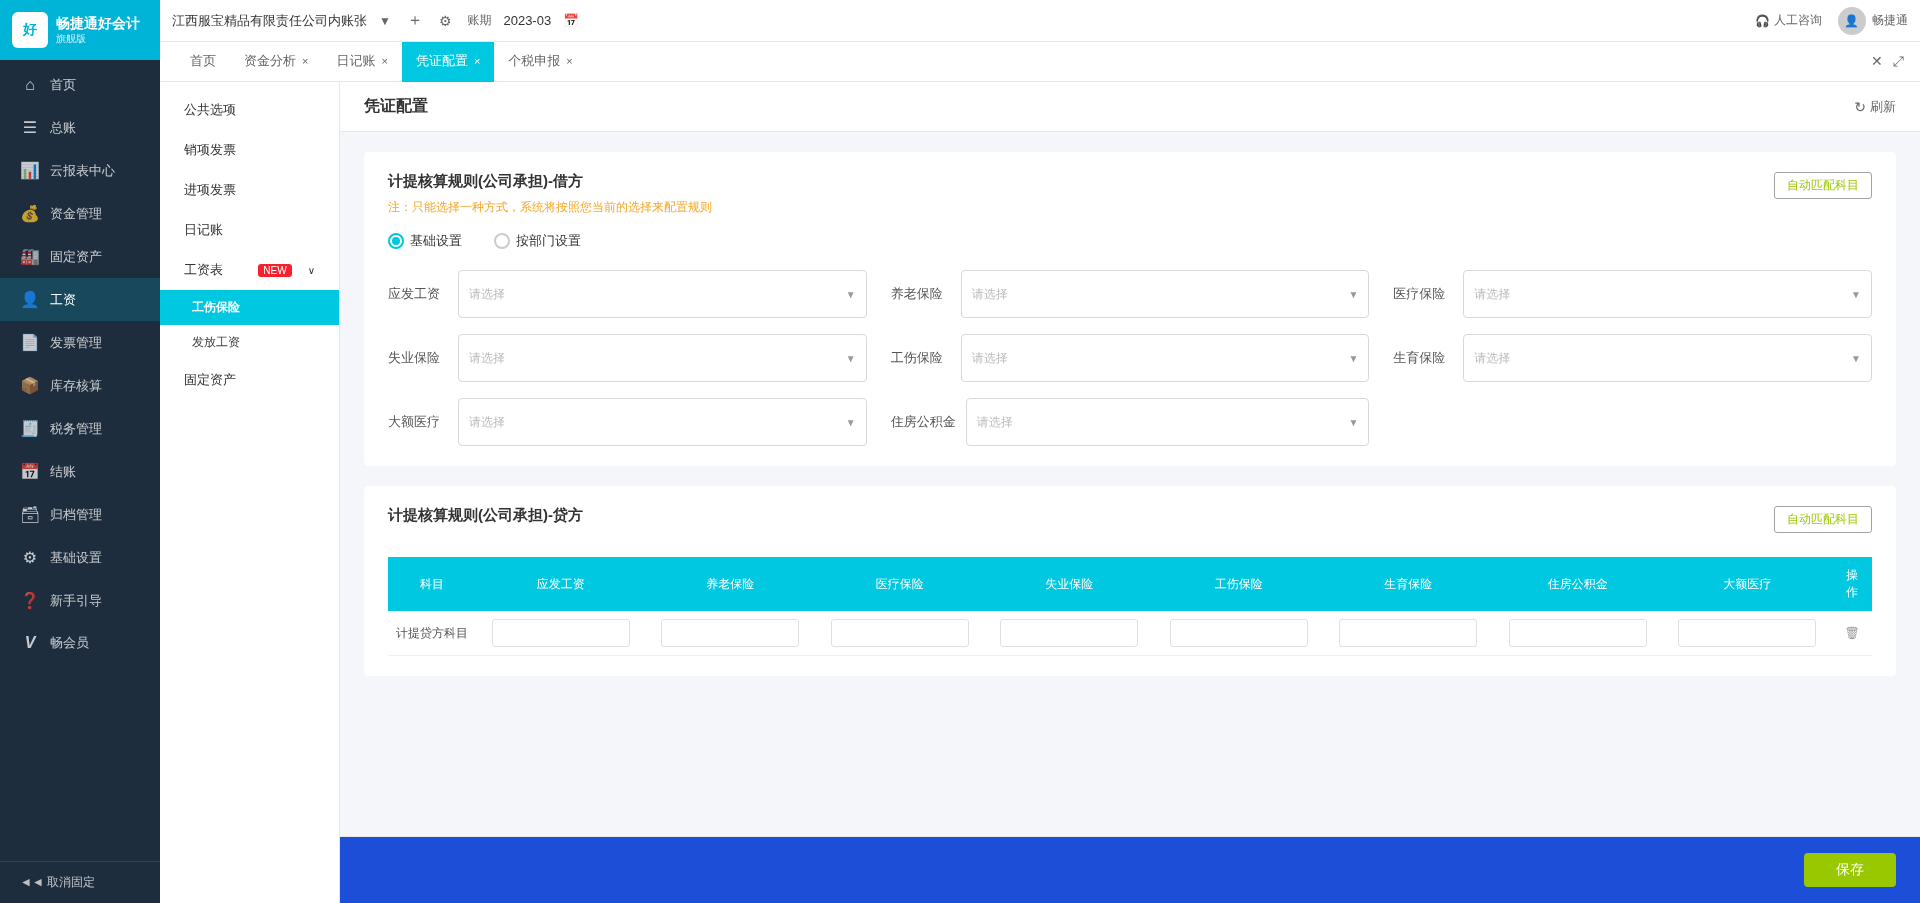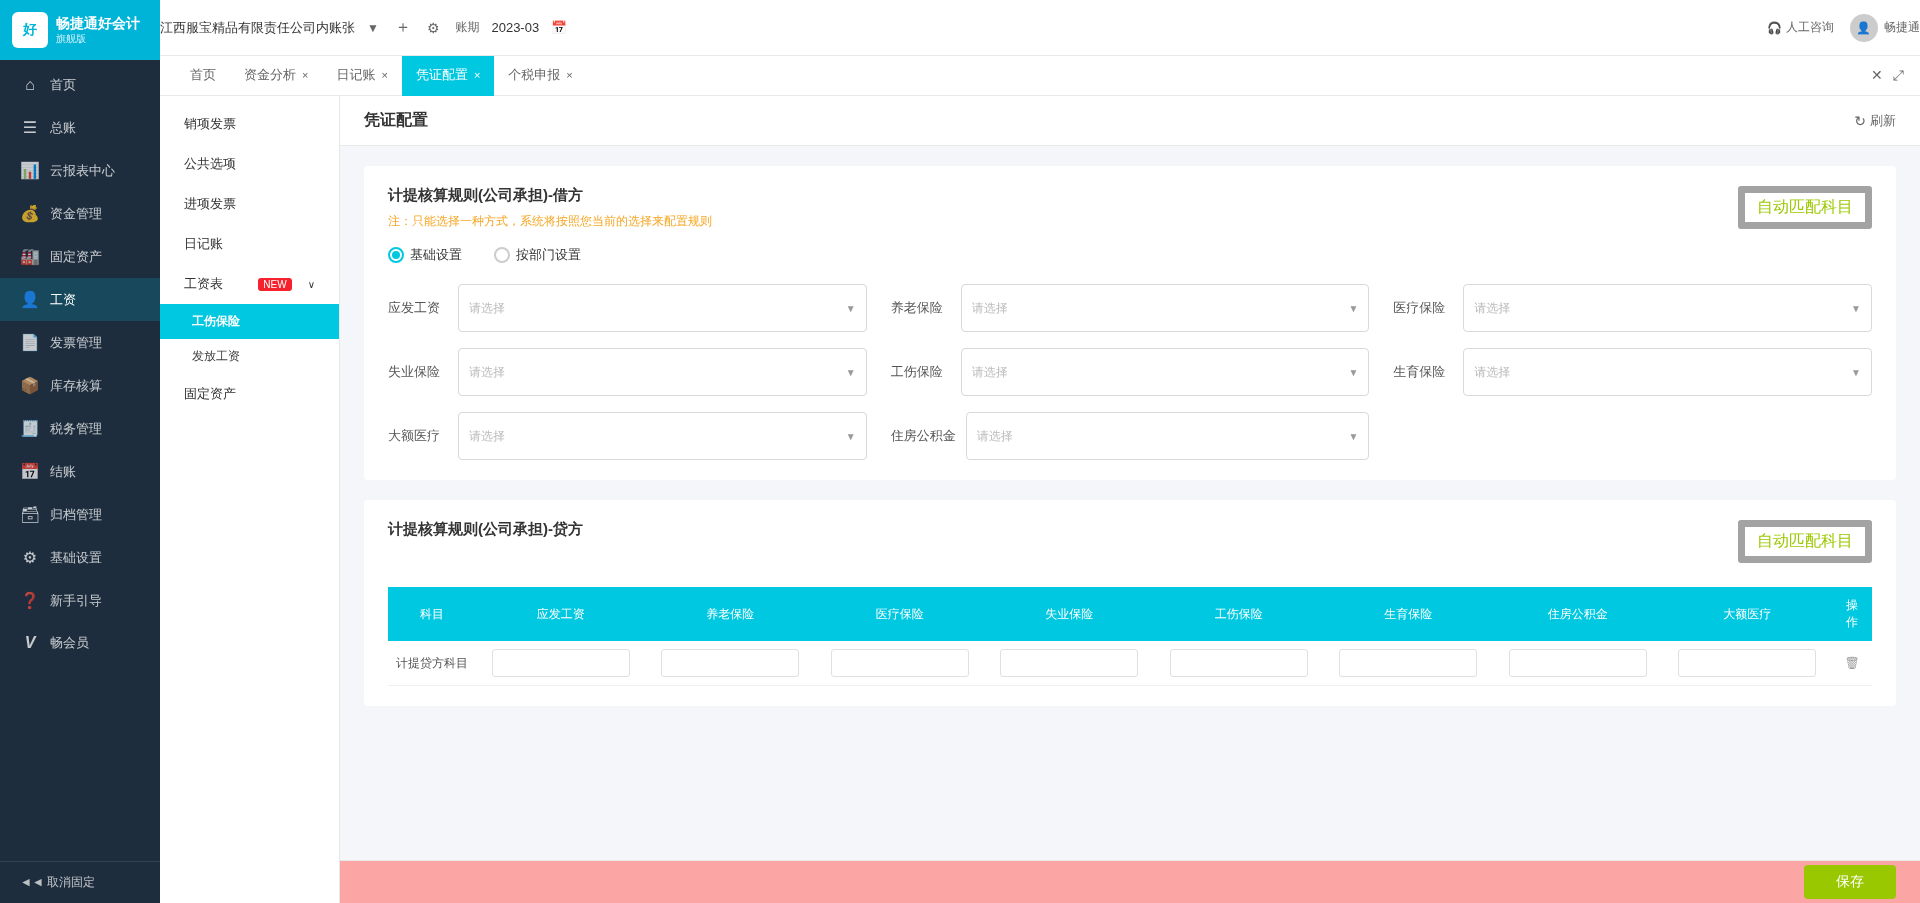--- a/index.html
+++ b/index.html
@@ -64,26 +64,26 @@
     
     .main {
       flex: 1;
       display: flex;
       flex-direction: column;
       overflow: hidden;
     }
 
     
     .topbar {
-      height: 56px;
+      height: 42px;
       background: #fff;
       border-bottom: 1px solid #e8e8e8;
       display: flex;
       align-items: center;
-      padding: 0 0;
+      padding: 0 12px;
       gap: 12px;
     }
     .company-name { font-size: 13px; color: #333; }
     .topbar-dropdown { color: #666; cursor: pointer; font-size: 12px; }
     .topbar-add { color: #666; cursor: pointer; font-size: 16px; padding: 0 4px; }
     .topbar-gear { color: #666; cursor: pointer; font-size: 14px; }
     .topbar-period { font-size: 12px; color: #666; margin-left: 4px; }
     .topbar-period-val { color: #333; font-size: 13px; }
     .topbar-calendar { color: #00b4d8; cursor: pointer; }
     .topbar-right {
@@ -234,26 +234,26 @@
       align-items: center;
       justify-content: space-between;
       cursor: pointer;
       background: #fff;
     }
     .select-arrow { color: #999; font-size: 10px; }
 
     
     .auto-match-btn {
       float: right;
-      border: 7px solid #a3a3a3;
+      border: 1px solid #a3a3a3;
       color: #9ac800;
       background: #fff;
       padding: 4px 12px;
       border-radius: 3px;
-      font-size: 16px;
+      font-size: 12px;
       cursor: pointer;
       margin-bottom: 12px;
     }
     .credit-table { width: 100%; border-collapse: collapse; margin-top: 12px; }
     .credit-table th {
       background: #00c8e0;
       color: #fff;
       padding: 10px 8px;
       text-align: center;
       font-size: 12px;
@@ -270,23 +270,23 @@
       height: 28px;
       border: 1px solid #e0e0e0;
       border-radius: 3px;
       text-align: center;
       font-size: 12px;
       outline: none;
     }
 
     
     .bottom-bar {
-      background: #fca5a5;
+      background: #1d4ed8;
       border-top: 1px solid #e8e8e8;
-      padding: 4px 24px;
+      padding: 16px 24px;
       display: flex;
       justify-content: flex-end;
     }
     .save-btn {
       background: #9ac800;
       color: #fff;
       border: none;
       padding: 8px 32px;
       border-radius: 4px;
       font-size: 14px;
@@ -421,24 +421,24 @@
     <div class="tabs-actions">
       <span class="tab-action-btn">✕</span>
       <span class="tab-action-btn">⤢</span>
     </div>
   </div>
 
   <div class="page-body">
 
     <div class="left-menu">
       <div class="menu-item">
+        <span>公共选项</span>
+      </div>
+      <div class="menu-item">
         <span>销项发票</span>
-      </div>
-      <div class="menu-item">
-        <span>公共选项</span>
       </div>
       <div class="menu-item">
         <span>进项发票</span>
       </div>
       <div class="menu-item">
         <span>日记账</span>
       </div>
       <div class="menu-item">
         <span>工资表</span>
         <span style="display:flex;align-items:center;gap:16px;">

